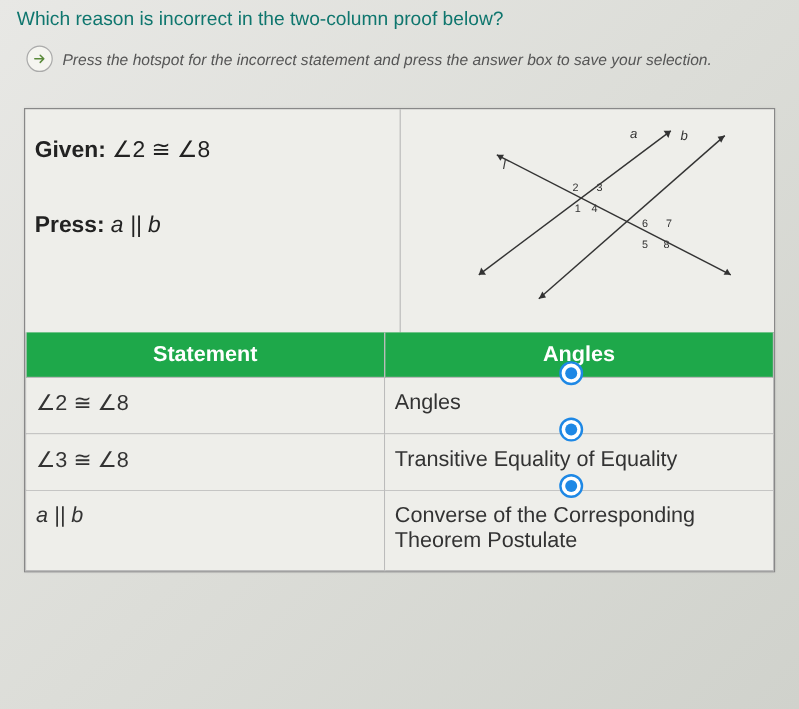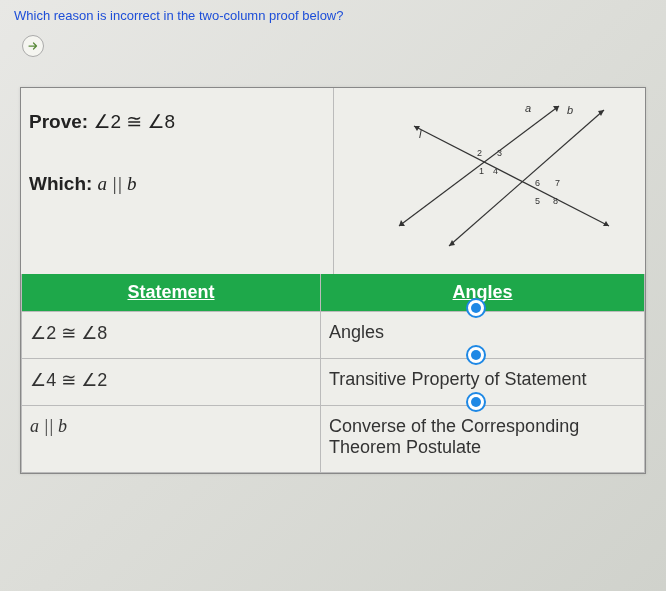--- a/index.html
+++ b/index.html
@@ -6,22 +6,22 @@
   body {
     width: 666px;
     height: 591px;
     background: linear-gradient(135deg, #e8e8e5 0%, #dcddd8 50%, #d0d2cc 100%);
     font-family: Arial, sans-serif;
     color: #333;
     padding: 8px 14px 14px 14px;
     overflow: hidden;
   }
   .question {
-    font-size: 13px;
-    color: #1d4ed8;
+    font-size: 16px;
+    color: #0f766e;
     margin-bottom: 12px;
     font-weight: 400;
   }
   .instruction-row {
     display: flex;
     align-items: center;
     gap: 8px;
     margin-bottom: 30px;
     padding-left: 8px;
   }
@@ -81,34 +81,33 @@
   }
   .proof-table th {
     background: #1ea84a;
     color: #fff;
     font-weight: bold;
     font-size: 18px;
     padding: 8px 6px;
     text-align: center;
     border-left: 1px solid #bbb;
     border-right: 1px solid #bbb;
-    text-decoration: underline;
   }
   .proof-table td {
     border: 1px solid #bbb;
     padding: 10px 8px 14px 8px;
     font-size: 18px;
     color: #333;
     vertical-align: top;
     background: #eeeeea;
     position: relative;
   }
   .proof-table td.stmt { width: 48%; }
   .proof-table td.rsn { width: 52%; }
-  .em { font-style: italic; font-family: Liberation Serif, serif; }
+  .em { font-style: italic; }
   .hotspot {
     position: absolute;
     width: 20px;
     height: 20px;
     border-radius: 50%;
     background: #fff;
     border: 2px solid #1e88e5;
     display: flex;
     align-items: center;
     justify-content: center;
@@ -133,31 +132,32 @@
 <body>
 
 <div class="question">Which reason is incorrect in the two-column proof below?</div>
 
 <div class="instruction-row">
   <div class="arrow-icon">
     <svg viewBox="0 0 24 24">
         <path d="M4 12h14M13 6l6 6-6 6" stroke="#5a8a3a" stroke-width="2.5" fill="none" stroke-linecap="round" stroke-linejoin="round"></path>
       </svg>
   </div>
+  <div class="instruction-text">Press the hotspot for the incorrect statement and press the answer box to save your selection.</div>
 </div>
 
 <div class="proof-card">
   <div class="top-row">
     <div class="given-prove">
       <div class="line">
-        <b>Prove:</b>
+        <b>Given:</b>
         <span class="angle">∠2 ≅ ∠8</span>
       </div>
       <div class="line">
-        <b>Which:</b>
+        <b>Press:</b>
         <span class="em">a || b</span>
       </div>
     </div>
     <div class="figure-cell">
       <svg viewBox="0 0 260 170">
 
         <line x1="40" y1="130" x2="200" y2="10" stroke="#333" stroke-width="1.2"></line>
         <polygon points="200,10 194,10 198,16" fill="#333"></polygon>
         <polygon points="40,130 46,130 42,124" fill="#333"></polygon>
         <text x="166" y="16" font-size="11" fill="#333" font-style="italic">a</text>
@@ -198,25 +198,25 @@
           <td class="stmt">
             <span class="angle">∠2 ≅ ∠8</span>
           </td>
           <td class="rsn" style="position:relative">
             <div class="hotspot filled hs0"></div>
             <span>Angles</span>
           </td>
         </tr>
         <tr>
           <td class="stmt">
-            <span class="angle">∠4 ≅ ∠2</span>
+            <span class="angle">∠3 ≅ ∠8</span>
           </td>
           <td class="rsn" style="position:relative">
             <div class="hotspot filled hs2"></div>
-            <span>Transitive Property of Statement</span>
+            <span>Transitive Equality of Equality</span>
           </td>
         </tr>
         <tr>
           <td class="stmt">
             <span class="em">a || b</span>
           </td>
           <td class="rsn" style="position:relative">
             <div class="hotspot filled hs3"></div>
             <span>Converse of the Corresponding Theorem Postulate</span>
           </td>

